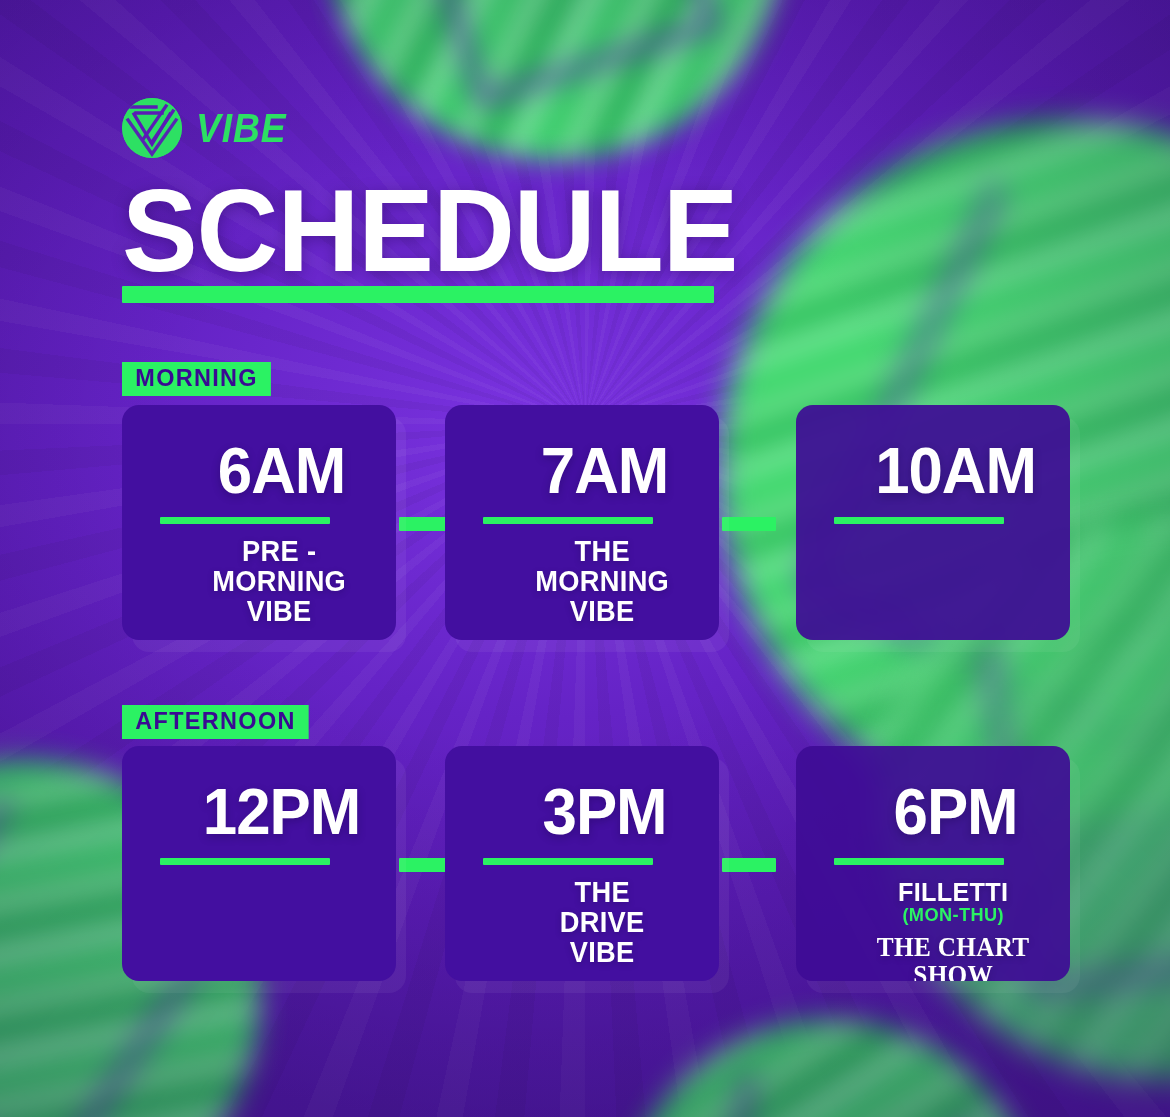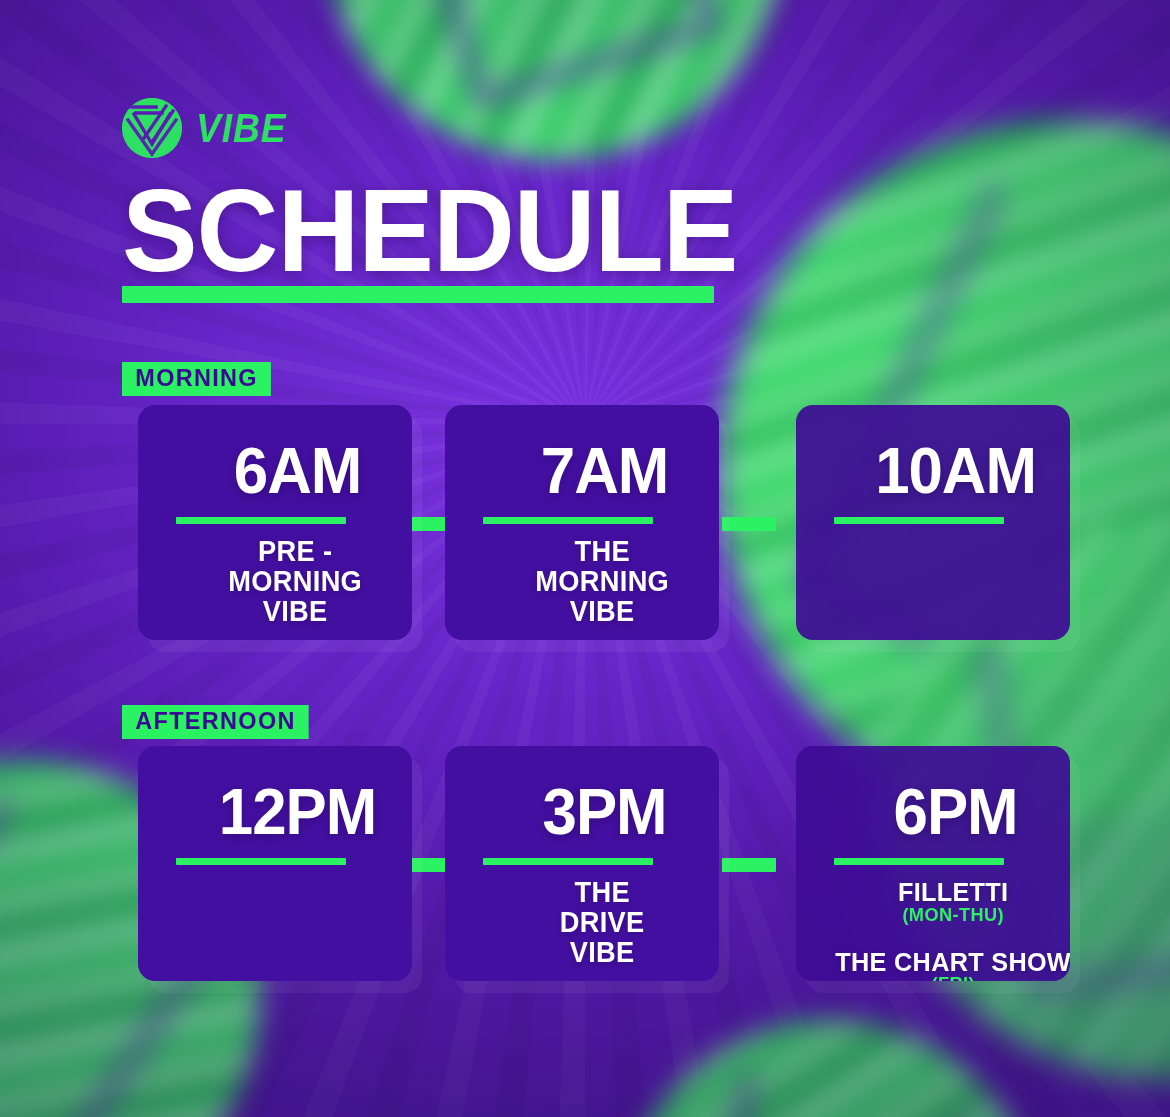--- a/index.html
+++ b/index.html
@@ -138,21 +138,21 @@
   }
   #tag-morning   { left:122px; top:362px; }
   #tag-afternoon { left:122px; top:705px; }
 
   
   .row { position:absolute; left:122px; width:935px; height:241px; }
   #row-morning   { top:405px; }
   #row-afternoon { top:746px; }
 
   .slot { position:absolute; top:0; width:289px; height:241px; }
-  .slot.s1 { left:16px; }
+  .slot.s1 { left:0px; }
   .slot.s2 { left:323px;text-decoration:underline; }
   .slot.s3 { left:674px; }
 
   .card {
     position:absolute; left:0; top:0;
     width:274px; height:235px;
     background:#430fa0;
     border-radius:17px;
     box-shadow:10px 12px 0 0 rgba(255,255,255,.055);
     padding:36px 0 0 38px;
@@ -192,21 +192,21 @@
   .card-days {
     color:#2bf263;
     font-size:18px;
     font-weight:bold;
     letter-spacing:.4px;
     line-height:1.05;
     margin-top:1px;
     transform:scaleX(1.01);
     transform-origin:left top;
   }
-  .entry + .entry { margin-top:24px; }
+  .entry + .entry { margin-top:9px;font-family:Liberation Serif, serif; }
 
   
   .connector {
     position:absolute;
     top:112px;
     width:54px; height:14px;
     background:#2bf263;
     border-radius:1px;
   }
   .connector.c1 { left:277px; }

